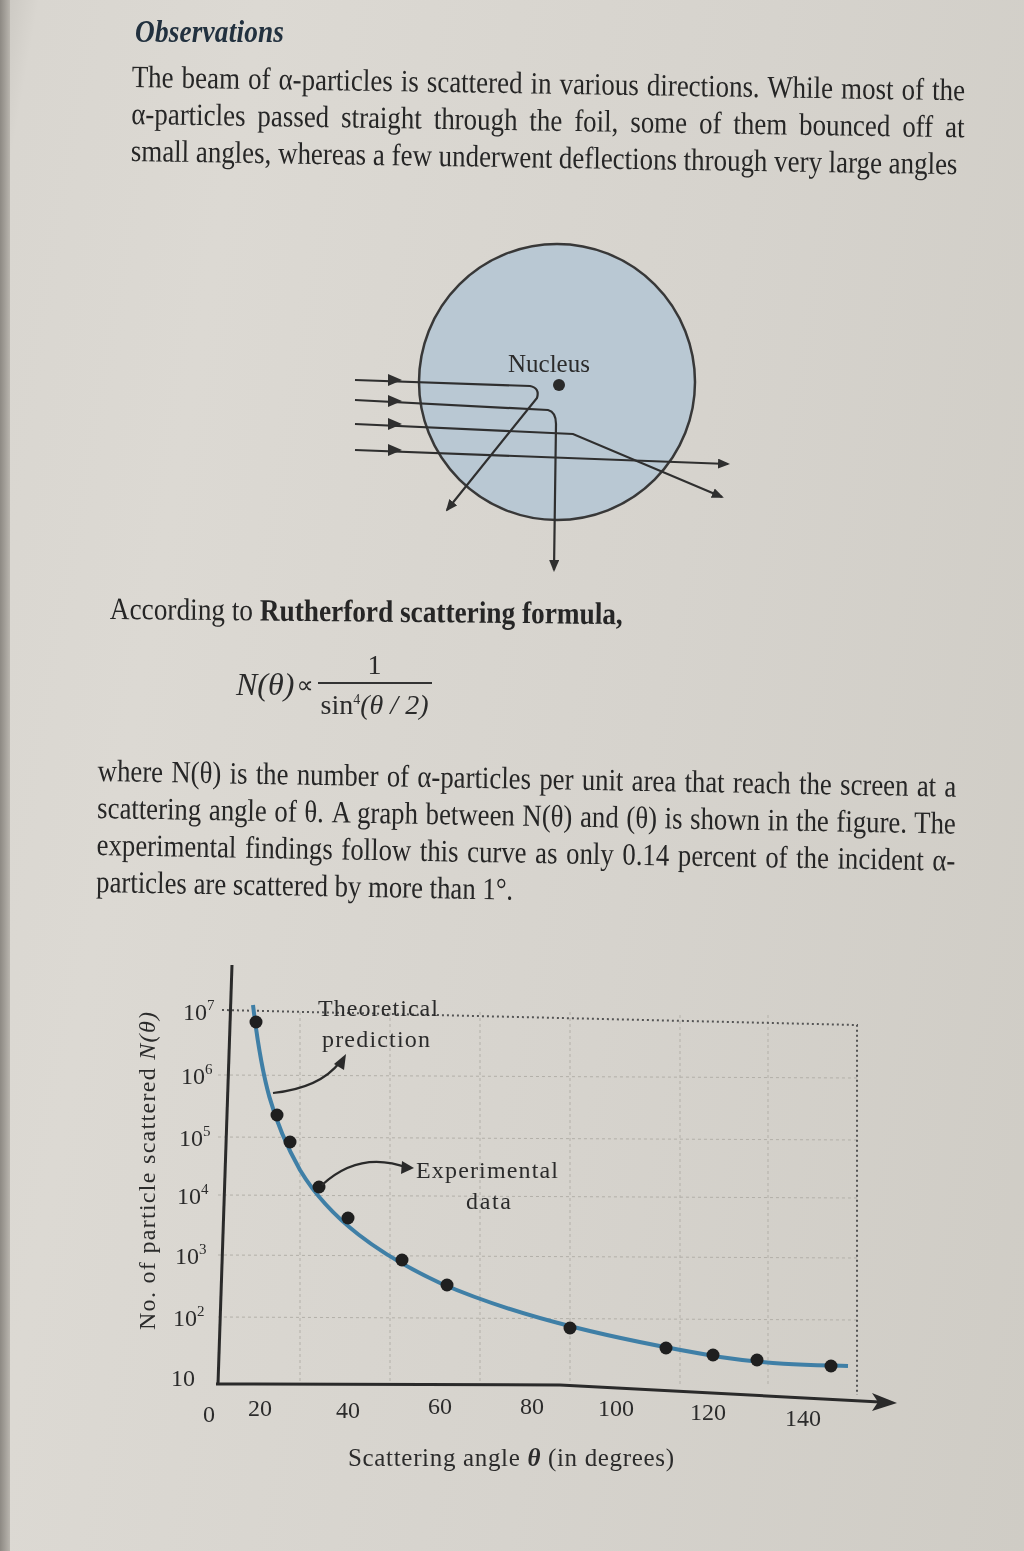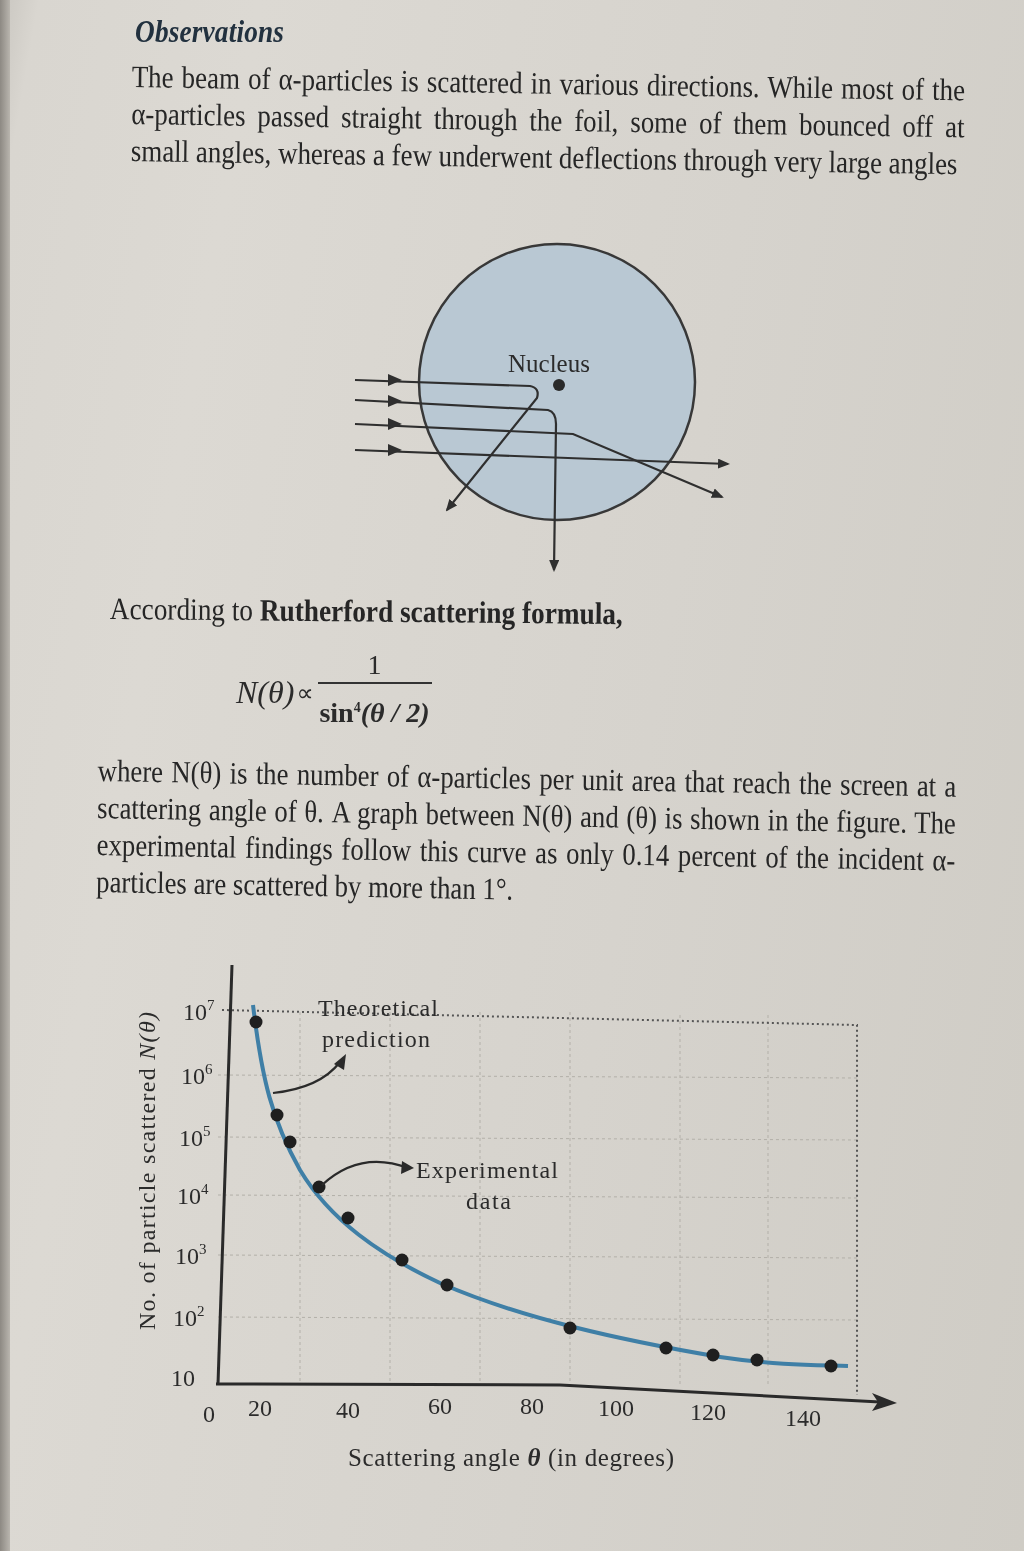--- a/index.html
+++ b/index.html
@@ -15,21 +15,21 @@
   .para { position:absolute; font-size:31px; line-height:37px; text-align:justify; color:#262626;
     transform-origin:left top; }
   .p1 { left:132px; top:58px; width:960px; transform: scaleX(0.868) rotate(0.8deg); }
   .p2 { left:110px; top:590px; width:780px; transform: scaleX(0.88) rotate(0.5deg); }
   .p3 { left:98px; top:752px; width:995px; transform: scaleX(0.863) rotate(0.9deg); }
   .p2 b { font-weight:bold; }
   .formula { position:absolute; left:236px; top:648px; font-size:32px; font-style:italic; display:flex; align-items:center; }
   .formula .prop { font-style:normal; font-size:24px; margin:0 2px; }
   .frac { display:inline-flex; flex-direction:column; align-items:center; margin-left:2px; }
   .frac .num { font-style:normal; font-size:28px; padding:0 50px; border-bottom:2px solid #333; line-height:34px; }
-  .frac .den { font-size:28px; line-height:48px;font-weight:bold; }
+  .frac .den { font-size:28px; line-height:32px; }
   .frac .den sup { font-size:14px; font-style:normal; }
   svg { position:absolute; left:0; top:0; }
   .svgtext { font-family: "Liberation Serif", serif; }
 </style>
 </head>
 <body>
 
 <div class="spine"></div>
 
 <div class="heading">Observations</div>

